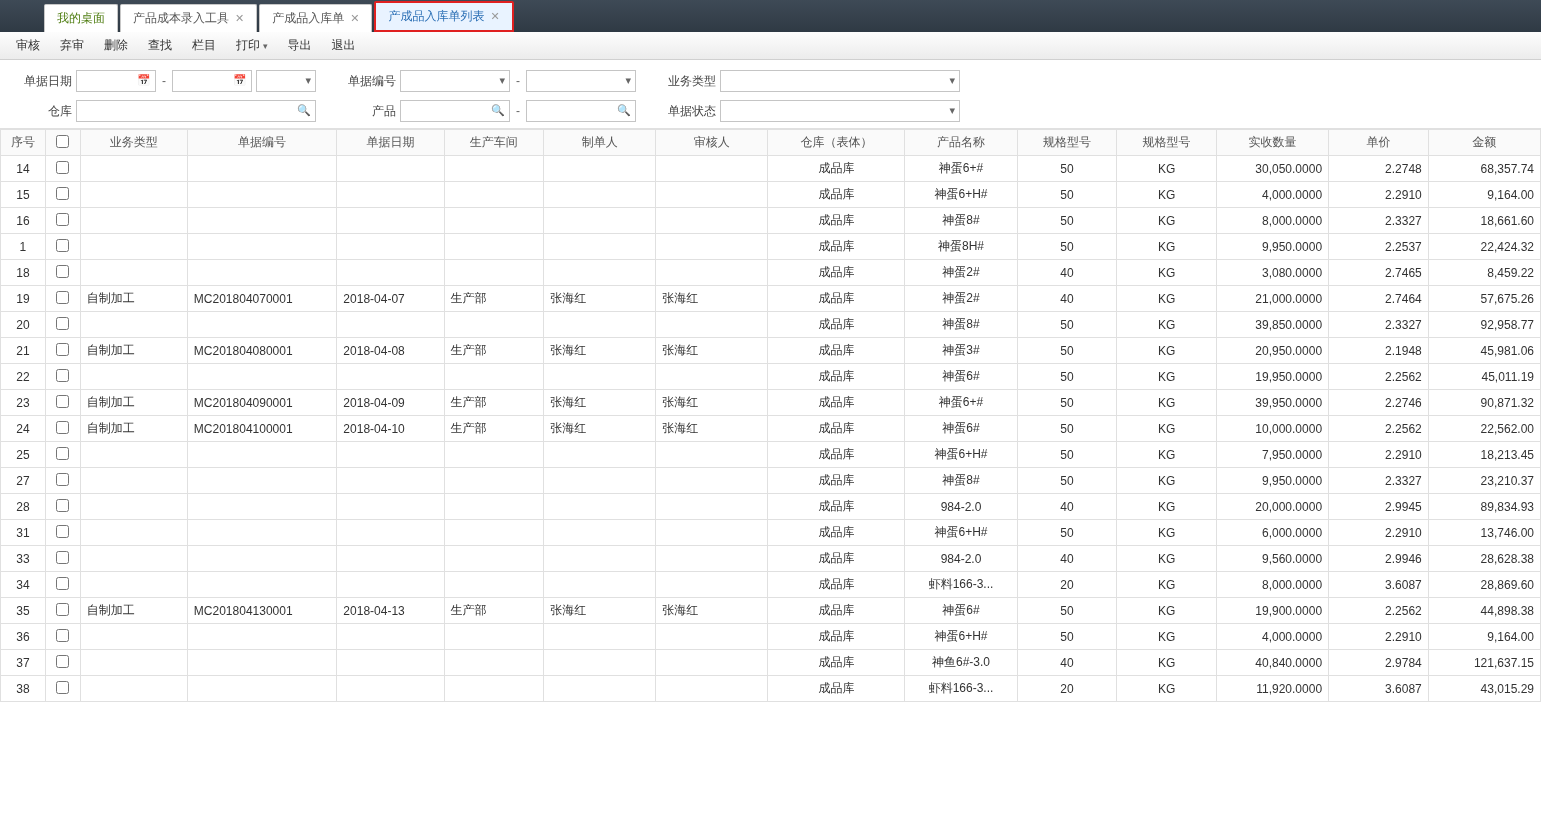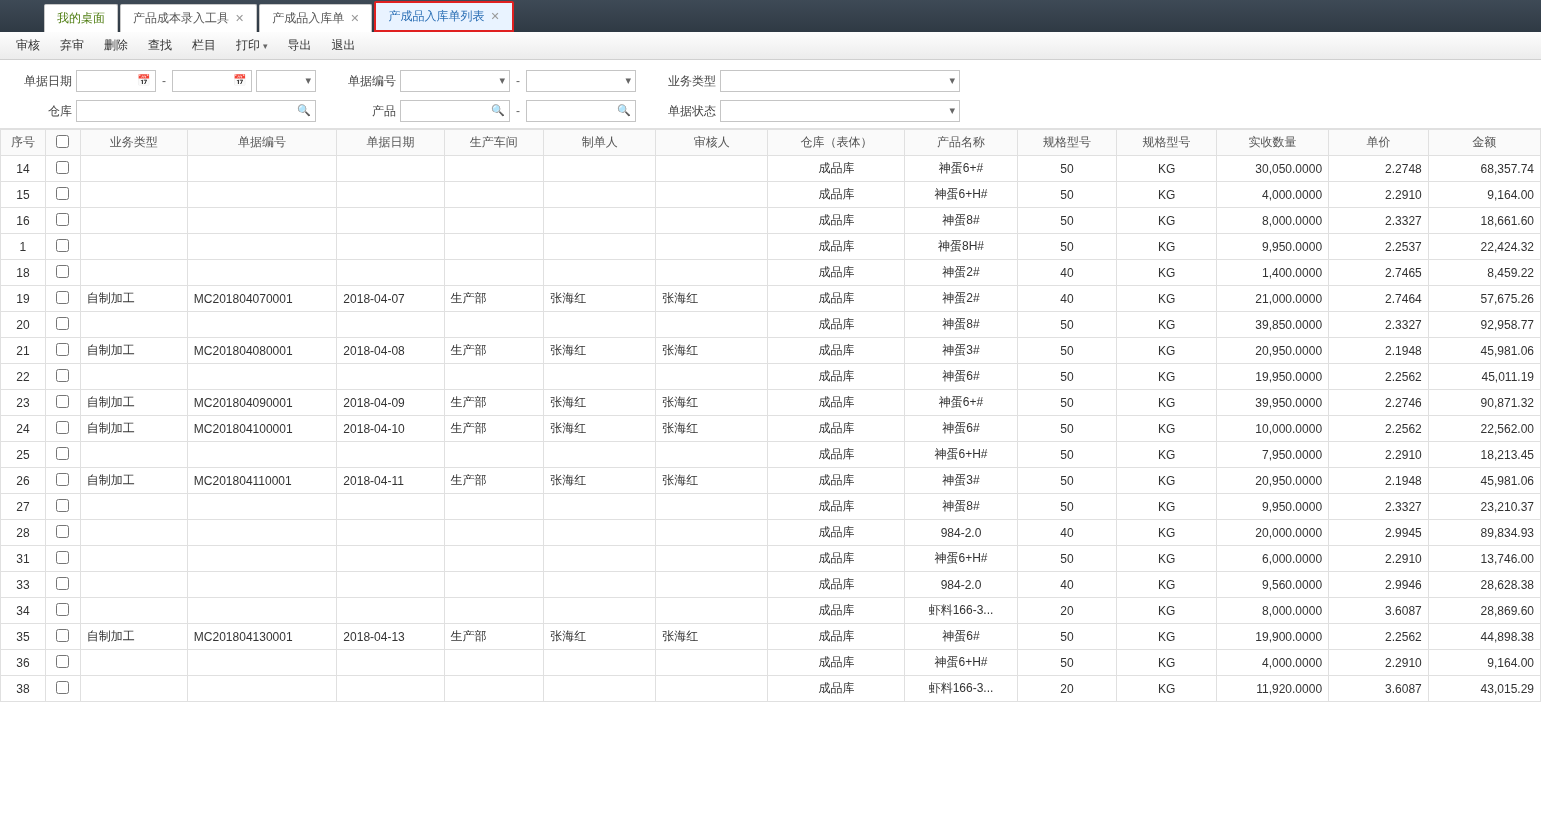--- a/index.html
+++ b/index.html
@@ -269,21 +269,21 @@
             <td></td>
             <td></td>
             <td></td>
             <td></td>
             <td></td>
             <td></td>
             <td class="ctr">成品库</td>
             <td class="ctr">神蛋2#</td>
             <td class="ctr">40</td>
             <td class="ctr">KG</td>
-            <td class="num">1,400.0000</td>
+            <td class="num">3,080.0000</td>
             <td class="num">2.7465</td>
             <td class="num">8,459.22</td>
           </tr>
           <tr>
             <td class="ctr">19</td>
             <td class="ctr"><input type="checkbox" style=""></td>
             <td>自制加工</td>
             <td>MC201804070001</td>
             <td>2018-04-07</td>
             <td>生产部</td>
@@ -393,37 +393,20 @@
             <td></td>
             <td class="ctr">成品库</td>
             <td class="ctr">神蛋6+H#</td>
             <td class="ctr">50</td>
             <td class="ctr">KG</td>
             <td class="num">7,950.0000</td>
             <td class="num">2.2910</td>
             <td class="num">18,213.45</td>
           </tr>
           <tr>
-            <td class="ctr">26</td>
-            <td class="ctr"><input type="checkbox" style=""></td>
-            <td>自制加工</td>
-            <td>MC201804110001</td>
-            <td>2018-04-11</td>
-            <td>生产部</td>
-            <td>张海红</td>
-            <td>张海红</td>
-            <td class="ctr">成品库</td>
-            <td class="ctr">神蛋3#</td>
-            <td class="ctr">50</td>
-            <td class="ctr">KG</td>
-            <td class="num">20,950.0000</td>
-            <td class="num">2.1948</td>
-            <td class="num">45,981.06</td>
-          </tr>
-          <tr>
             <td class="ctr">27</td>
             <td class="ctr"><input type="checkbox" style=""></td>
             <td></td>
             <td></td>
             <td></td>
             <td></td>
             <td></td>
             <td></td>
             <td class="ctr">成品库</td>
             <td class="ctr">神蛋8#</td>
@@ -529,20 +512,37 @@
             <td></td>
             <td class="ctr">成品库</td>
             <td class="ctr">神蛋6+H#</td>
             <td class="ctr">50</td>
             <td class="ctr">KG</td>
             <td class="num">4,000.0000</td>
             <td class="num">2.2910</td>
             <td class="num">9,164.00</td>
           </tr>
           <tr>
+            <td class="ctr">37</td>
+            <td class="ctr"><input type="checkbox" style=""></td>
+            <td></td>
+            <td></td>
+            <td></td>
+            <td></td>
+            <td></td>
+            <td></td>
+            <td class="ctr">成品库</td>
+            <td class="ctr">神鱼6#-3.0</td>
+            <td class="ctr">40</td>
+            <td class="ctr">KG</td>
+            <td class="num">40,840.0000</td>
+            <td class="num">2.9784</td>
+            <td class="num">121,637.15</td>
+          </tr>
+          <tr>
             <td class="ctr">38</td>
             <td class="ctr"><input type="checkbox" style=""></td>
             <td></td>
             <td></td>
             <td></td>
             <td></td>
             <td></td>
             <td></td>
             <td class="ctr">成品库</td>
             <td class="ctr">虾料166-3...</td>

